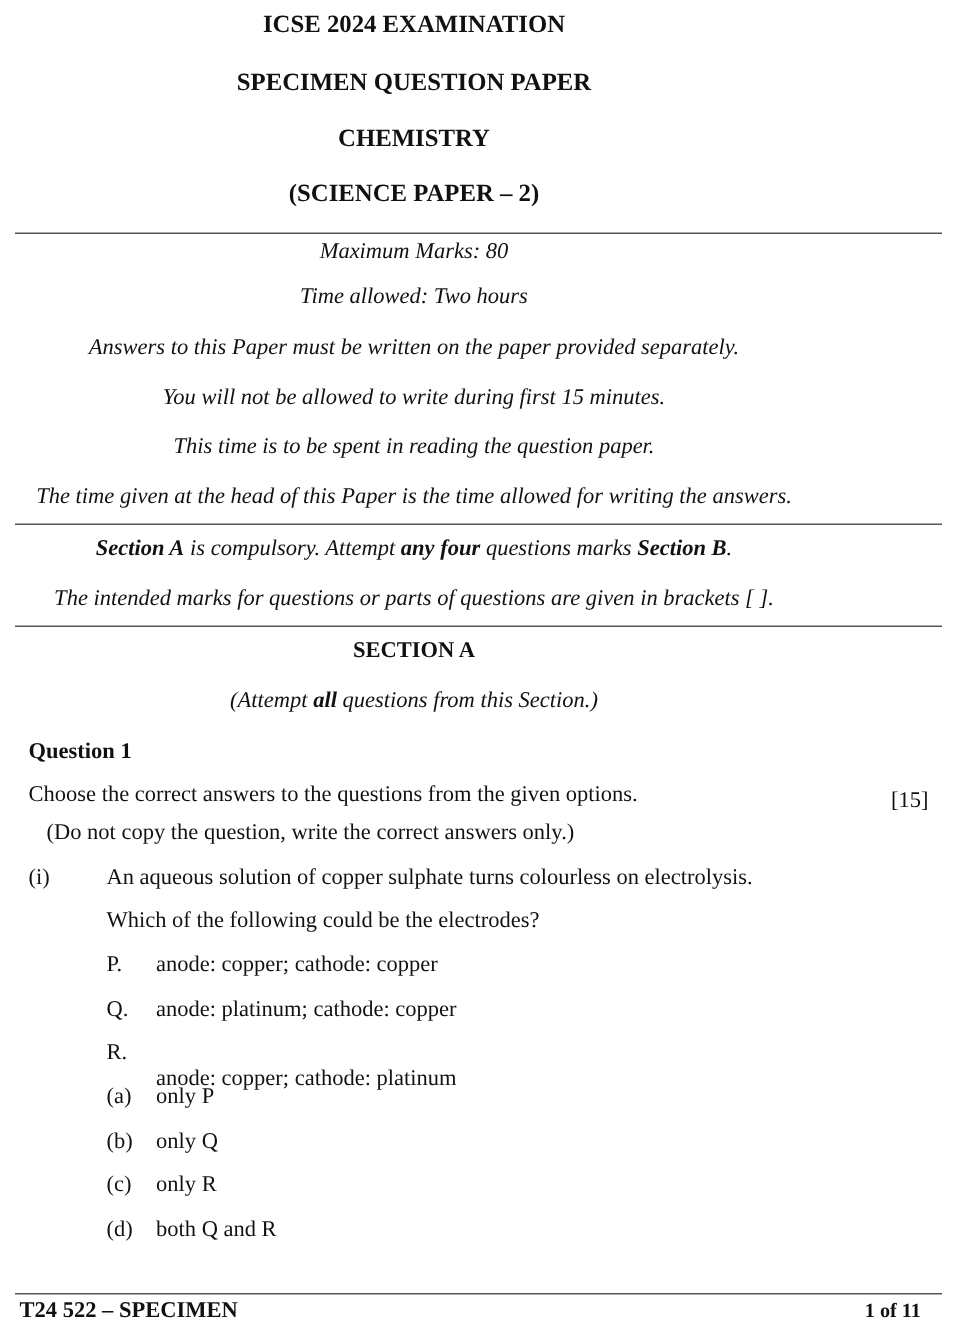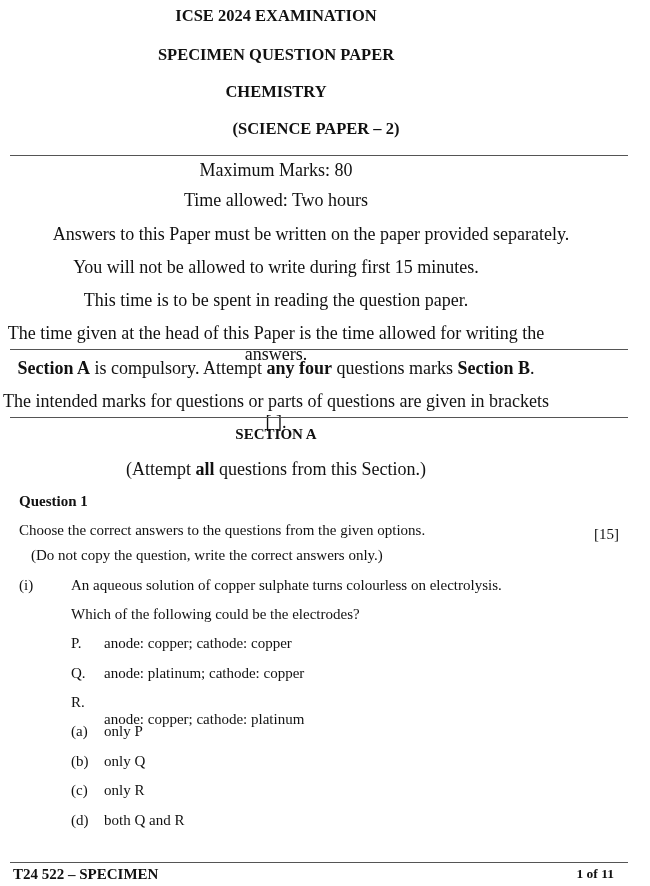--- a/index.html
+++ b/index.html
@@ -1,37 +1,37 @@
 <!DOCTYPE html>
 <html><head>
 <meta charset="utf-8">
 <style>
   html, body { margin: 0; padding: 0; background: #ffffff; }
   body { width: 650px; height: 886px; position: relative; overflow: hidden; font-family: "Liberation Serif", serif; color: #111; }
   .abs { position: absolute; }
   .center { left: 0; width: 552px; text-align: center; }
   .h { font-weight: bold; font-size: 16.5px; }
-  .it { font-size: 18px; }
+  .it { font-style: italic; font-size: 15px; }
   .rule { position: absolute; left: 10px; width: 618px; height: 0; border-top: 1.5px solid #555; }
   .txt { font-size: 15px; }
   .b { font-weight: bold; text-align: center; }
 </style>
 </head>
 <body>
 
 <div class="abs center h" style="top:6px;">ICSE 2024 EXAMINATION</div>
 <div class="abs center h" style="top:45px;">SPECIMEN QUESTION PAPER</div>
 <div class="abs center h" style="top:82px;">CHEMISTRY</div>
-<div class="abs center h" style="top:119px;padding-left:40px;">(SCIENCE PAPER – 2)</div>
+<div class="abs center h" style="top:119px;">(SCIENCE PAPER – 2)</div>
 
 <div class="rule" style="top:155px;"></div>
 
 <div class="abs center it" style="top:160px;">Maximum Marks: 80</div>
 <div class="abs center it" style="top:190px;">Time allowed: Two hours</div>
-<div class="abs center it" style="top:224px;margin-left:35px;">Answers to this Paper must be written on the paper provided separately.</div>
+<div class="abs center it" style="top:224px;">Answers to this Paper must be written on the paper provided separately.</div>
 <div class="abs center it" style="top:257px;">You will not be allowed to write during first 15 minutes.</div>
 <div class="abs center it" style="top:290px;">This time is to be spent in reading the question paper.</div>
 <div class="abs center it" style="top:323px;">The time given at the head of this Paper is the time allowed for writing the answers.</div>
 
 <div class="rule" style="top:349px;"></div>
 
 <div class="abs center it" style="top:358px;"><span class="b">Section A</span><span> is compulsory.  Attempt </span><span class="b">any four</span><span> questions marks </span><span class="b">Section B</span><span>.</span></div>
 <div class="abs center it" style="top:391px;">The intended marks for questions or parts of questions are given in brackets [ ].</div>
 
 <div class="rule" style="top:417px;"></div>

